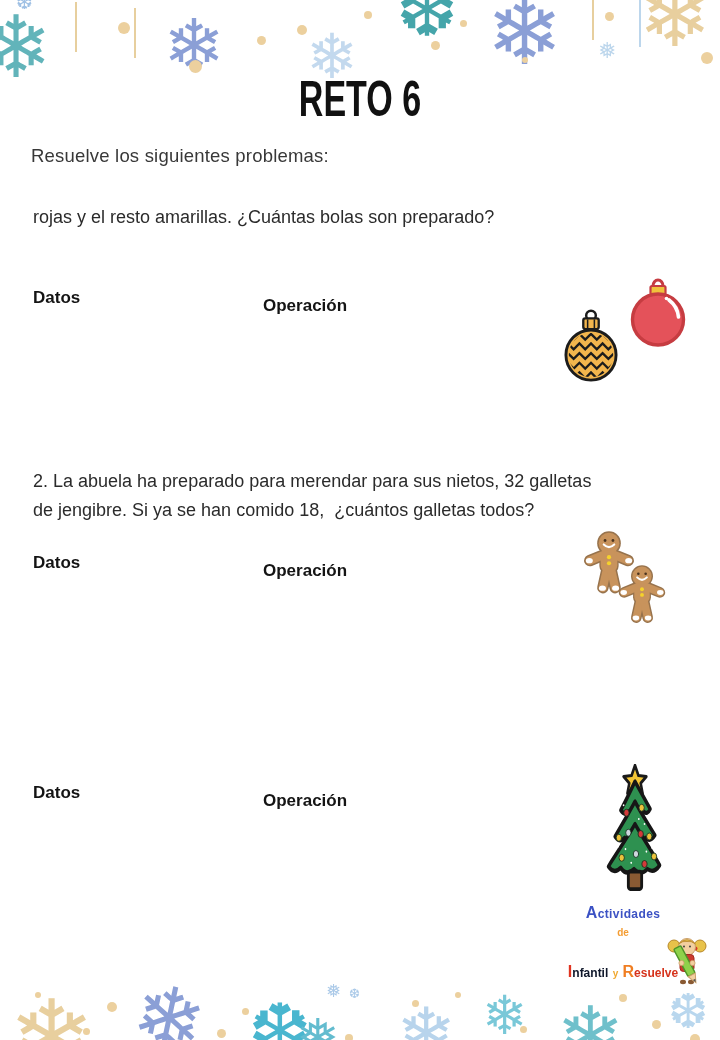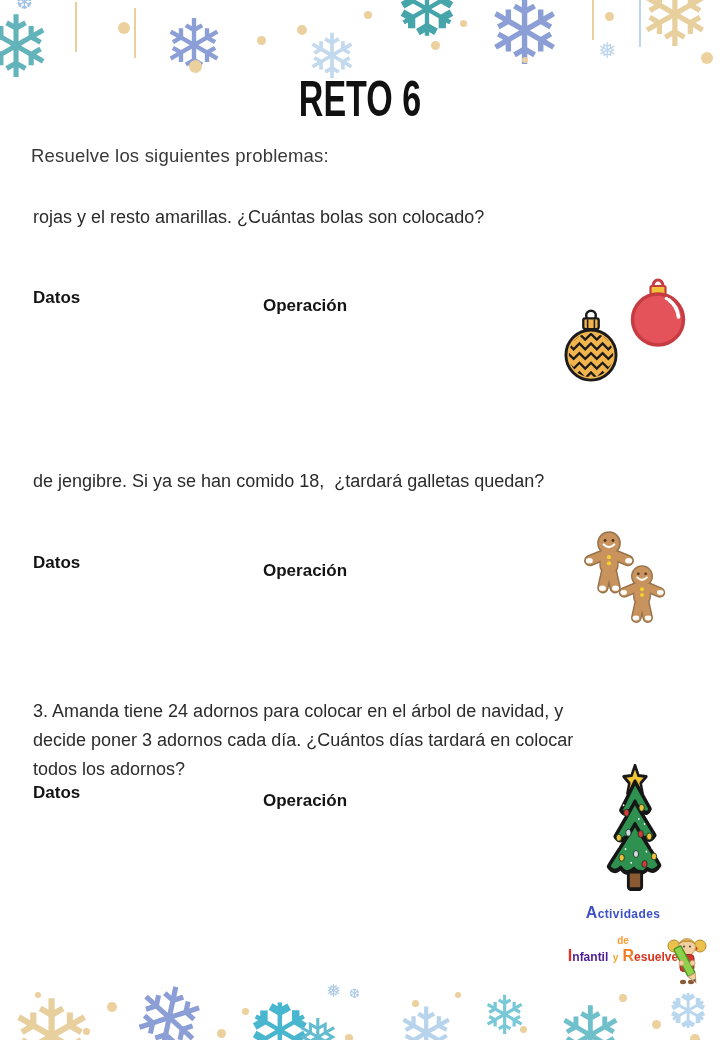--- a/index.html
+++ b/index.html
@@ -27,23 +27,23 @@
   .ptext div { white-space:pre; }
   .labels-row { position:absolute; left:33px; font-size:17px; font-weight:bold; color:#141414; }
   .labels-row .op { position:absolute; left:230px; top:8px; white-space:nowrap; }
   .labels-row .da { position:absolute; left:0; top:0; white-space:nowrap; }
   
   .art { position:absolute; }
   
   .logo-text { position:absolute; left:552px; top:904px; width:142px; text-align:center; line-height:1.1; }
   .logo-l1 { font-size:12px; font-weight:bold; color:#3c52c4; display:inline-block; letter-spacing:0.4px; }
   .logo-l1::first-letter { font-size:16px; }
-  .logo-l2 { font-size:10px; font-weight:bold; color:#f49d33; margin-top:13px; }
+  .logo-l2 { font-size:10px; font-weight:bold; color:#f49d33; margin-top:5px; }
   .logo-l3 { font-size:12px; font-weight:bold; margin-top:1px; white-space:nowrap; }
-  .wi { display:inline-block; color:#4c1d95; }
+  .wi { display:inline-block; color:#0f172a;margin-top:24px; }
   .wi::first-letter { font-size:16px; color:#e03420; }
   .wy { display:inline-block; color:#f0a830; font-size:10px; padding:0 1px; }
   .wp { display:inline-block; color:#d6331c; }
   .wp::first-letter { font-size:16px; color:#f07e22; }
 </style>
 </head>
 <body>
 
 <div class="page">
 
@@ -71,21 +71,21 @@
     <span class="dot" style="left:460px;top:20px;width:7px;height:7px;"></span>
     <span class="dot" style="left:522px;top:57px;width:6px;height:6px;"></span>
     <span class="dot" style="left:605px;top:12px;width:9px;height:9px;"></span>
     <span class="dot" style="left:701px;top:52px;width:12px;height:12px;"></span>
   </div>
 
   <div class="title">RETO 6</div>
   <div class="subtitle">Resuelve los siguientes problemas:</div>
 
   <div class="ptext" style="top:203px;">
-    <div>rojas y el resto amarillas. ¿Cuántas bolas son colocado?</div>
+    <div>rojas y el resto amarillas. ¿Cuántas bolas son preparado?</div>
   </div>
   <div class="labels-row" style="top:288px;">
     <span class="da">Datos</span>
     <span class="op">Operación</span>
   </div>
 
   <svg class="art" style="left:562px;top:303px;" width="58" height="81" viewBox="0 0 60 84">
     <circle cx="30" cy="13" r="5" fill="none" stroke="#1c1c1c" stroke-width="2.6"></circle>
     <rect x="22" y="16" width="16" height="11" rx="2" fill="#f2b54d" stroke="#1c1c1c" stroke-width="2.4"></rect>
     <line x1="26.5" y1="17" x2="26.5" y2="27" stroke="#1c1c1c" stroke-width="1.6"></line>
@@ -105,21 +105,22 @@
 
   <svg class="art" style="left:628px;top:277px;" width="60" height="70" viewBox="0 0 60 70">
     <path d="M25,9 a5,6 0 1 1 10,0" fill="none" stroke="#c63c41" stroke-width="3"></path>
     <rect x="22.5" y="9" width="15" height="8.5" rx="1.5" fill="#f0c23c" stroke="#c63c41" stroke-width="2.2"></rect>
     <circle cx="30" cy="42.5" r="25.5" fill="#e4525a" stroke="#c63c41" stroke-width="3.4"></circle>
     <path d="M41,23 q8.5,6.5 9.5,17" fill="none" stroke="#ffffff" stroke-width="3.6" stroke-linecap="round"></path>
     <circle cx="38.5" cy="21.5" r="1.8" fill="#ffffff"></circle>
   </svg>
 
   <div class="ptext" style="top:467px;">
-    <div>de jengibre. Si ya se han comido 18,  ¿tardará galletas quedan?</div>
+    <div>2. La abuela ha preparado para merendar para sus nietos, 32 galletas</div>
+    <div>de jengibre. Si ya se han comido 18,  ¿cuántos galletas todos?</div>
   </div>
   <div class="labels-row" style="top:553px;">
     <span class="da">Datos</span>
     <span class="op">Operación</span>
   </div>
 
   <svg class="art" style="left:578px;top:530px;" width="62" height="70" viewBox="0 0 70 80">
     <g stroke="#97734d" stroke-width="13" stroke-linecap="round">
       <line x1="13" y1="35" x2="30" y2="28"></line>
         <line x1="57" y1="35" x2="40" y2="28"></line>
@@ -171,25 +172,20 @@
       <ellipse cx="27.5" cy="66.5" rx="4" ry="3"></ellipse>
         <ellipse cx="42.5" cy="66.5" rx="4" ry="3"></ellipse>
     </g>
     <circle cx="30.5" cy="12" r="1.6" fill="#4a3420"></circle>
       <circle cx="39.5" cy="12" r="1.6" fill="#4a3420"></circle>
     <path d="M29,16.5 q6,6 12,0" fill="none" stroke="#ffffff" stroke-width="2.4" stroke-linecap="round"></path>
     <circle cx="35" cy="31" r="2.4" fill="#f5d22c"></circle>
       <circle cx="35" cy="38" r="2.4" fill="#f5d22c"></circle>
   </svg>
 
-  <div class="ptext" style="top:697px;">
-    <div>3. Amanda tiene 24 adornos para colocar en el árbol de navidad, y</div>
-    <div>decide poner 3 adornos cada día. ¿Cuántos días tardará en colocar</div>
-    <div>todos los adornos?</div>
-  </div>
   <div class="labels-row" style="top:783px;">
     <span class="da">Datos</span>
     <span class="op">Operación</span>
   </div>
 
   <svg class="art" style="left:597px;top:764px;" width="76" height="130" viewBox="0 0 80 104" preserveAspectRatio="none">
     <polygon points="40,1 43.6,9.2 52,10 46,15.4 48,23.4 40,18.8 32,23.4 34,15.4 28,10 36.4,9.2" fill="#f4c636" stroke="#1a1a1a" stroke-width="2.6" stroke-linejoin="round"></polygon>
     <path d="M40,14 C35,22 30,30 25,37 Q29,41.5 33,38 Q37,43 41,39 Q45,43 49,38 Q53,41 56,36 C51,29 45,21 40,14 Z" fill="#2e9150" stroke="#161616" stroke-width="3.4" stroke-linejoin="round"></path>
     <path d="M40,30 C33,40 25,50 19,58 Q24,63.5 29,59 Q34,65 40,60 Q46,65 51,59 Q56,63 61,57 C54,48 46,39 40,30 Z" fill="#2e9150" stroke="#161616" stroke-width="3.4" stroke-linejoin="round"></path>
     <path d="M40,48 C31,60 20,72 12,82 Q18,88.5 25,83 Q31,90 39,84 Q46,90 53,84 Q60,88 66,81 C58,70 48,59 40,48 Z" fill="#2e9150" stroke="#161616" stroke-width="3.4" stroke-linejoin="round"></path>

